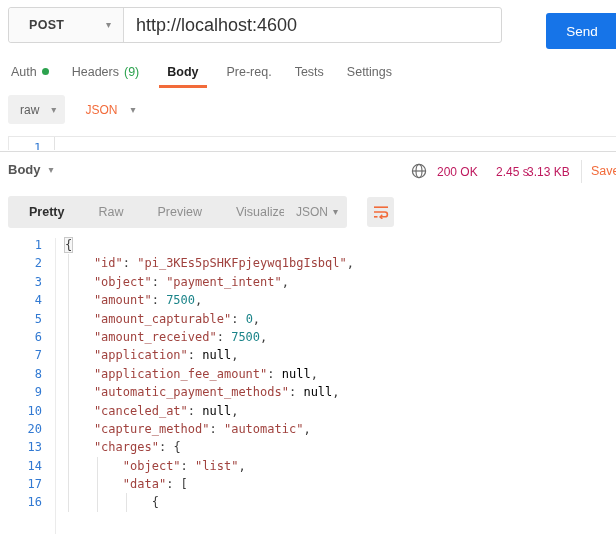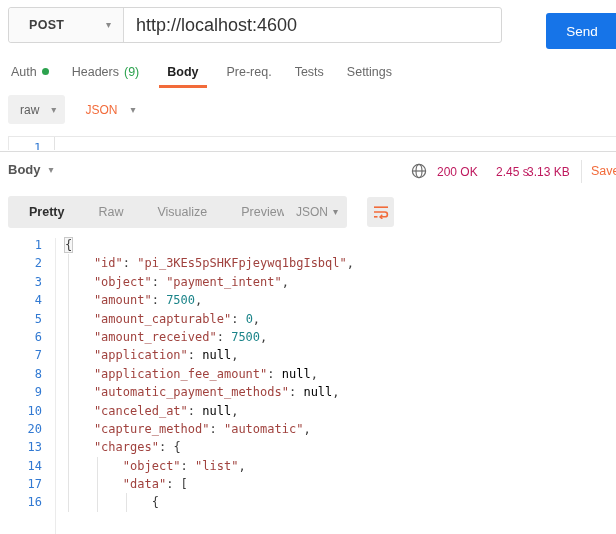--- a/index.html
+++ b/index.html
@@ -189,22 +189,22 @@
     <span class="meta-status m-time">2.45 s</span>
     <span class="meta-status m-size">3.13 KB</span>
     <div class="meta-sep"></div>
     <span class="save-link">Save</span>
   </div>
 
   <div class="resp-toolbar">
     <div class="seg">
         <div class="view active">Pretty</div>
         <div class="view">Raw</div>
+        <div class="view">Preview</div>
         <div class="view">Visualize</div>
-        <div class="view">Preview</div>
       </div>
     <div class="fmt-dd">
       <span class="lbl">JSON</span>
       <span class="chev">▾</span>
     </div>
     <div class="wrap-btn">
       <svg width="16" height="14" viewBox="0 0 16 14" fill="none" stroke="#f26b3a" stroke-width="1.6">
         <line x1="1" y1="2.2" x2="15" y2="2.2"></line>
         <path d="M1 7 H12 a2.4 2.4 0 0 1 0 4.8 H7.5"></path>
         <path d="M9.3 9.8 L7 11.9 L9.3 13.9" stroke-width="1.4"></path>

